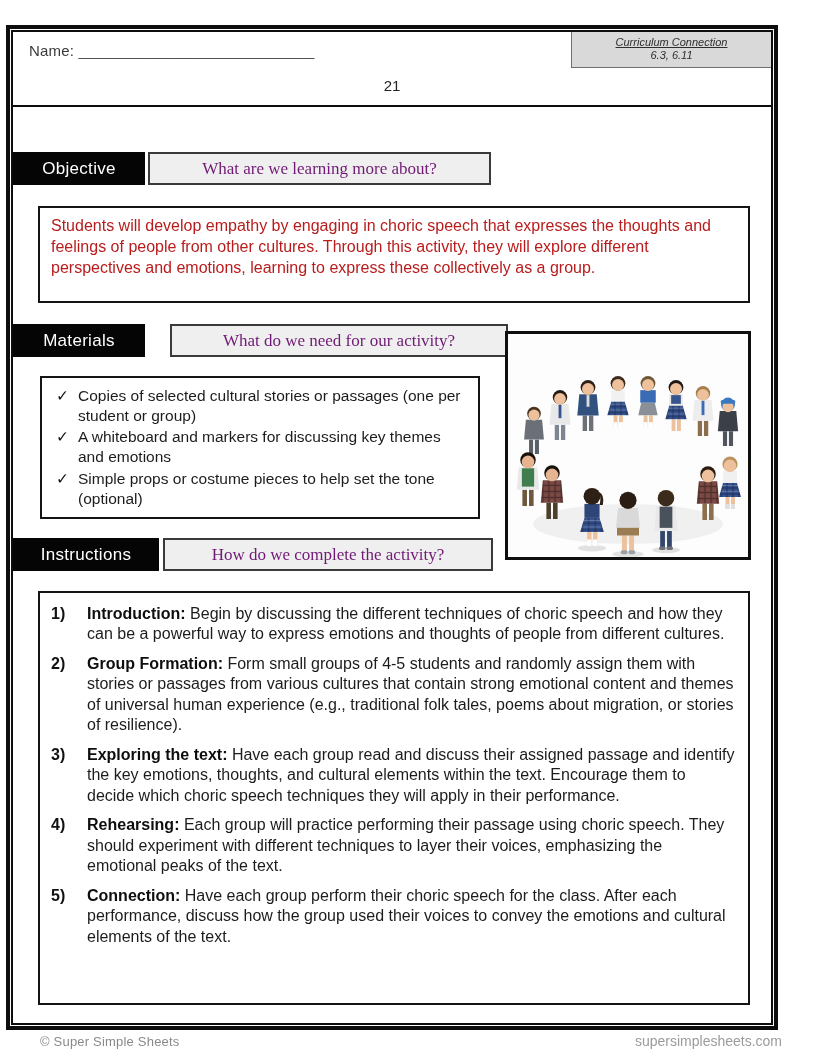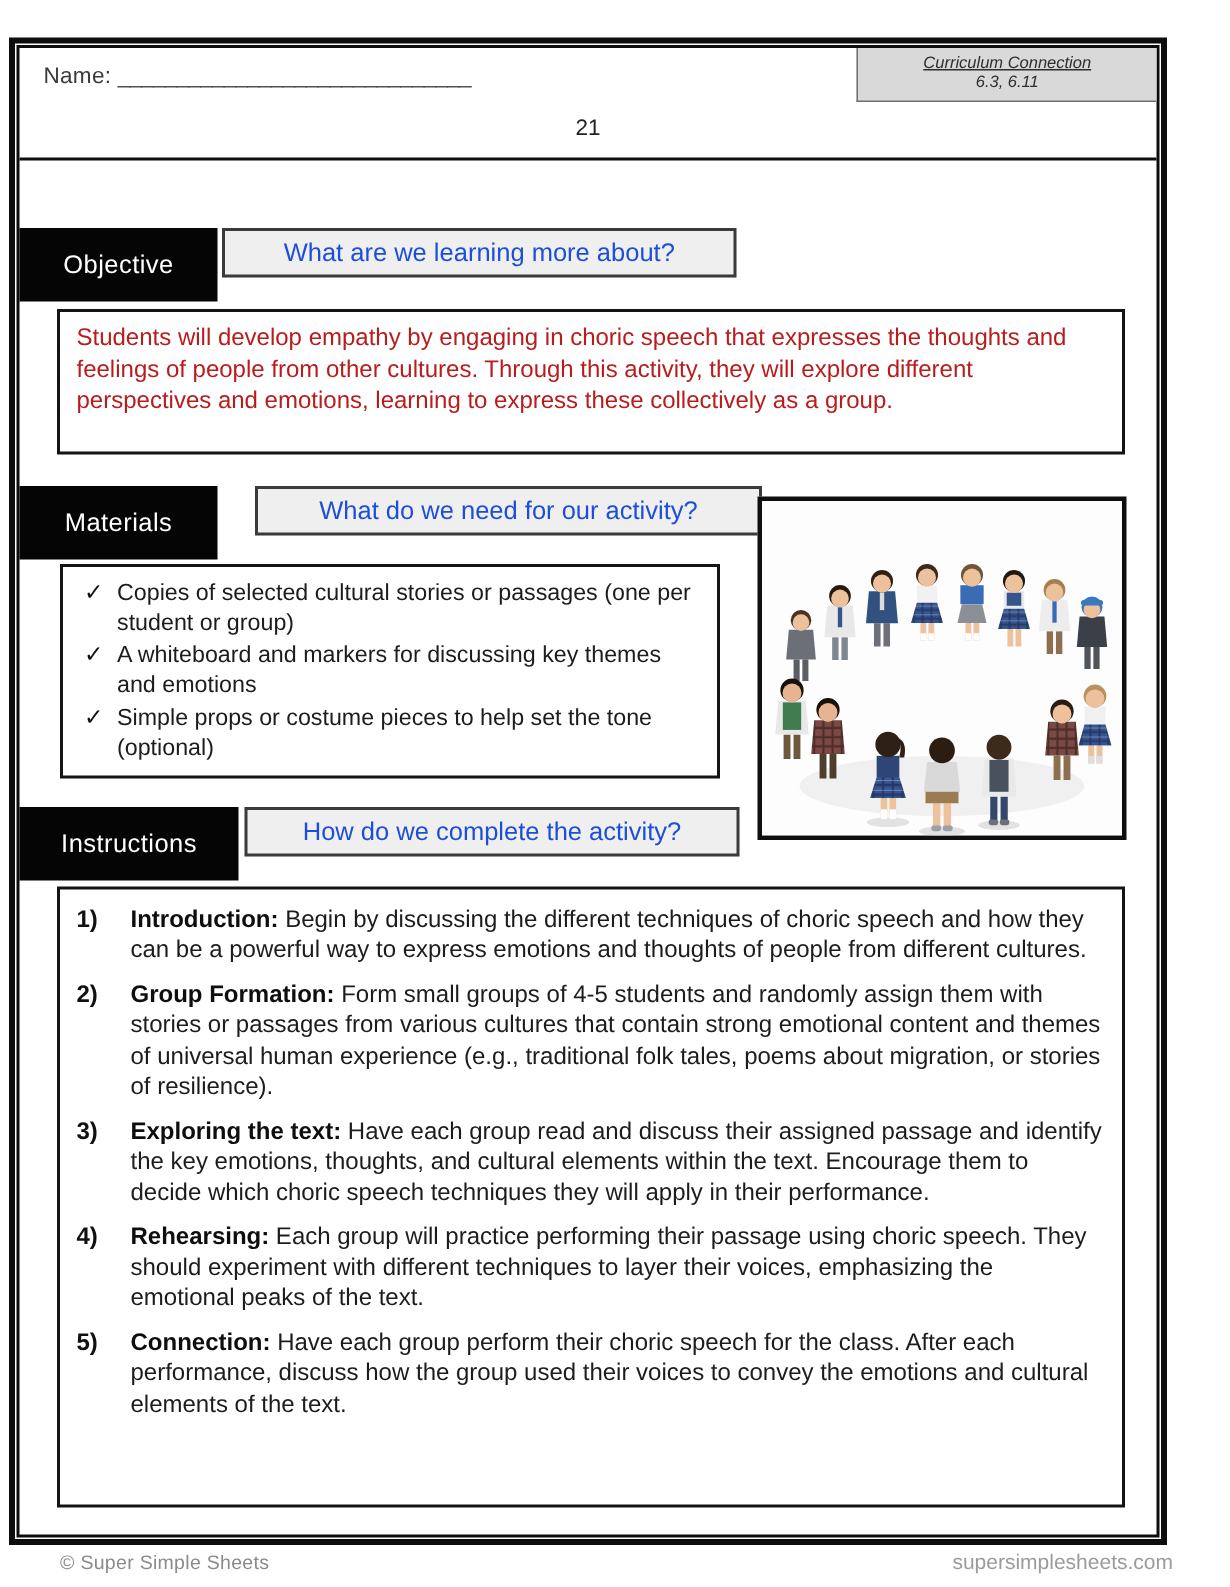--- a/index.html
+++ b/index.html
@@ -31,26 +31,26 @@
   .title-box {
     position:absolute; left:182px; top:52px; width:354px; height:47px;
     background:#ffffff; border:2px solid #0d0d0d; z-index:2;
     display:flex; align-items:center; justify-content:center;
   }
   .title-text { font-size:28px; font-weight:bold; letter-spacing:0.2px; color:#0a0a0a; }
 
   
   .section-row { position:absolute; height:33px; left:0; }
   .section-label {
-    position:absolute; left:0; top:0; height:49px; background:#050505; color:#ffffff;
+    position:absolute; left:0; top:0; height:33px; background:#050505; color:#ffffff;
     display:flex; align-items:center; justify-content:center; font-size:17px; letter-spacing:0.3px;
   }
   .section-question {
     position:absolute; top:0; height:33px; background:#efefef; border:2px solid #3a3a3a;
-    display:flex; align-items:center; justify-content:center; font-size:17px; color:#1d4ed8;
+    display:flex; align-items:center; justify-content:center; font-size:17px; color:#701a75;font-family:Liberation Serif, serif;
   }
   .row-objective { top:120px; }
   .row-materials { top:292px; }
   .row-instructions { top:506px; }
   .label-sm { width:132px; }
   .label-lg { width:146px; }
   .q-objective { left:135px; width:343px; }
   .q-materials { left:135px; width:338px;margin-left:22px; }
   .q-instructions { left:150px; width:330px; }
 

